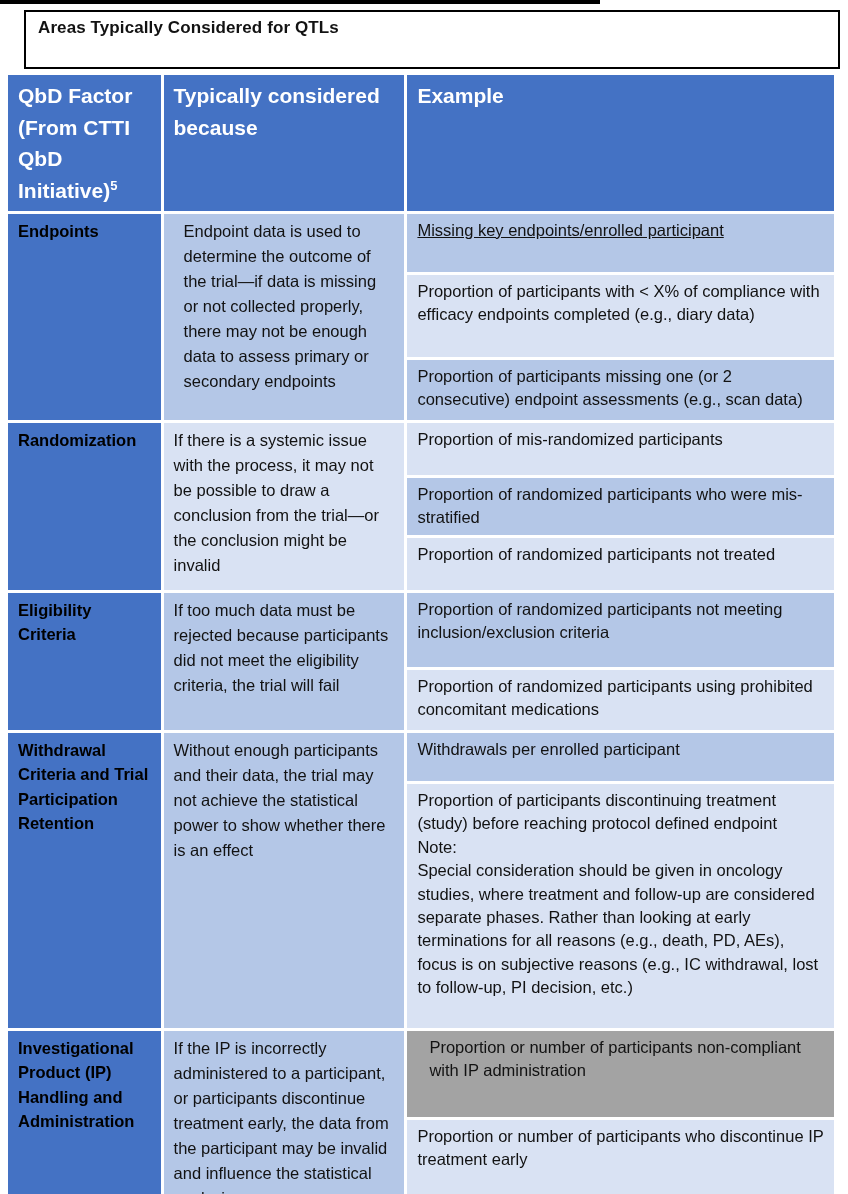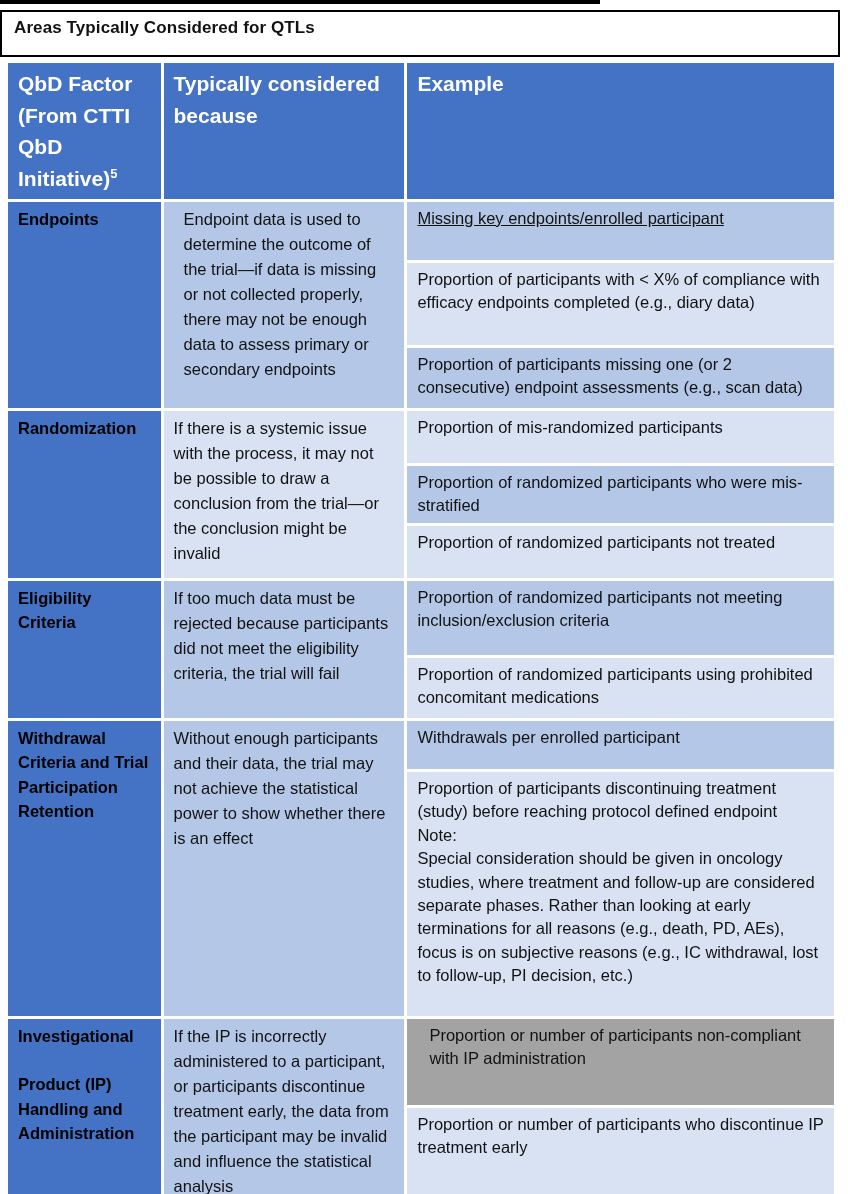--- a/index.html
+++ b/index.html
@@ -17,23 +17,23 @@
   }
   .top-line {
     position: absolute;
     top: 0;
     left: 0;
     width: 600px;
     height: 4px;
     background: #000;
   }
   .title-box {
-    margin: 10px 8px 3px 0;
+    margin: 10px 8px 3px 24px;
     border: 2px solid #000;
-    height: 47px;
+    height: 59px;
     box-sizing: border-box;
     padding: 6px 12px;
     font-size: 17px;
     font-weight: bold;
     letter-spacing: 0.1px;
   }
   table.qtl {
     border-collapse: separate;
     border-spacing: 3px;
     table-layout: fixed;
@@ -62,21 +62,21 @@
     overflow: hidden;
   }
   td.factor {
     background: var(--hdr-blue, #4472C4);
     color: #000000;
     font-weight: bold;
     line-height: 1.48;
   }
   td.because { line-height: 1.52; }
   td.example { white-space: pre-wrap; }
-  .factor-para + .factor-para { margin-top: 24px; }
+  .factor-para + .factor-para { }
   sup {
     font-size: 0.62em;
     vertical-align: super;
     line-height: 0;
   }
 </style>
 </head>
 <body>
 
 <div class="top-line"></div>

